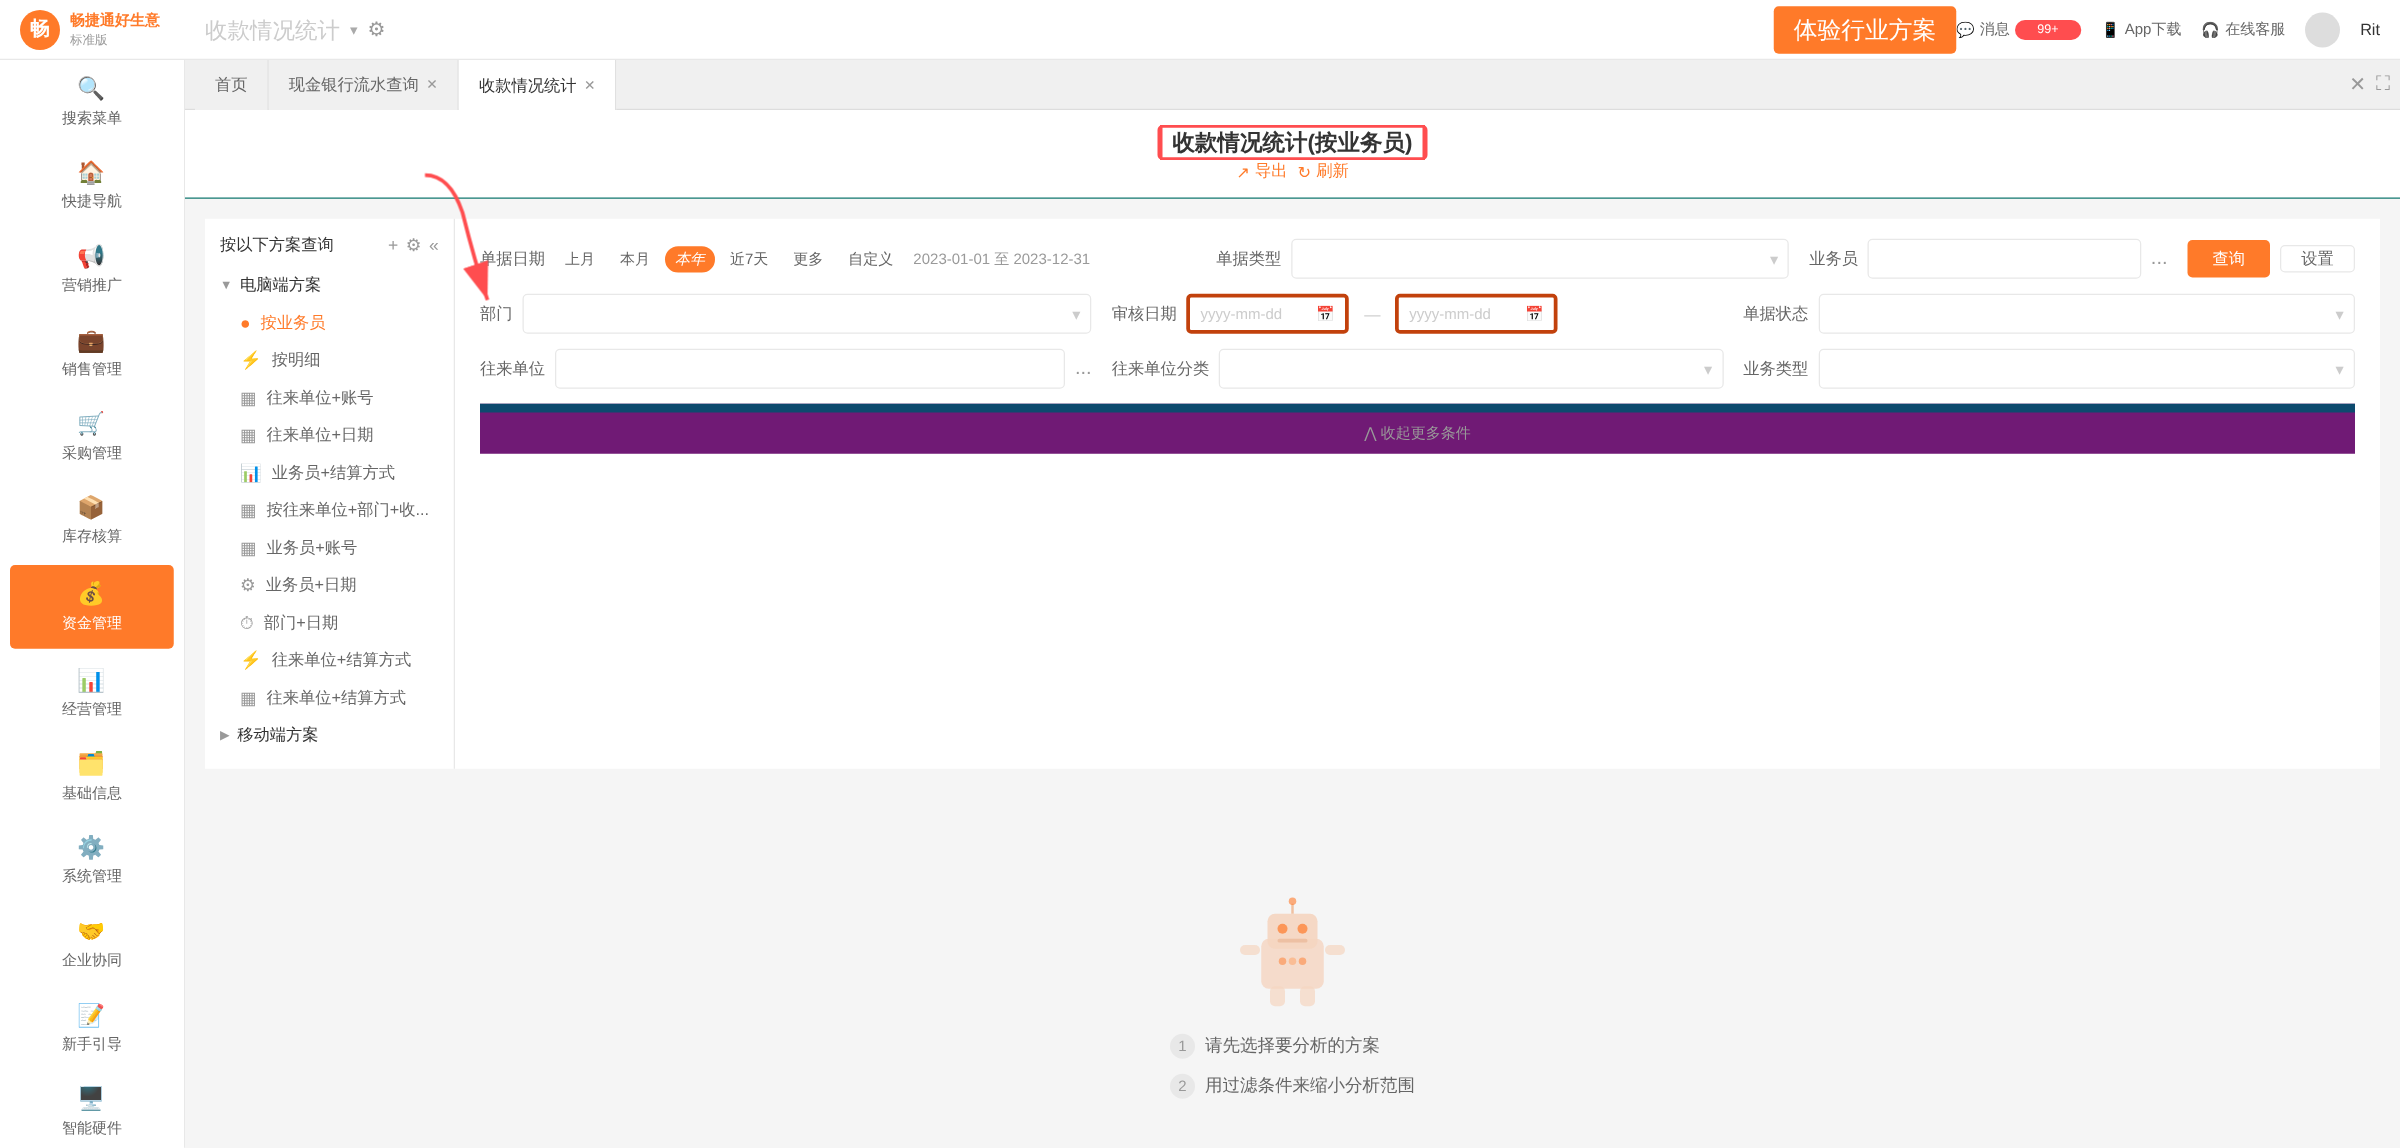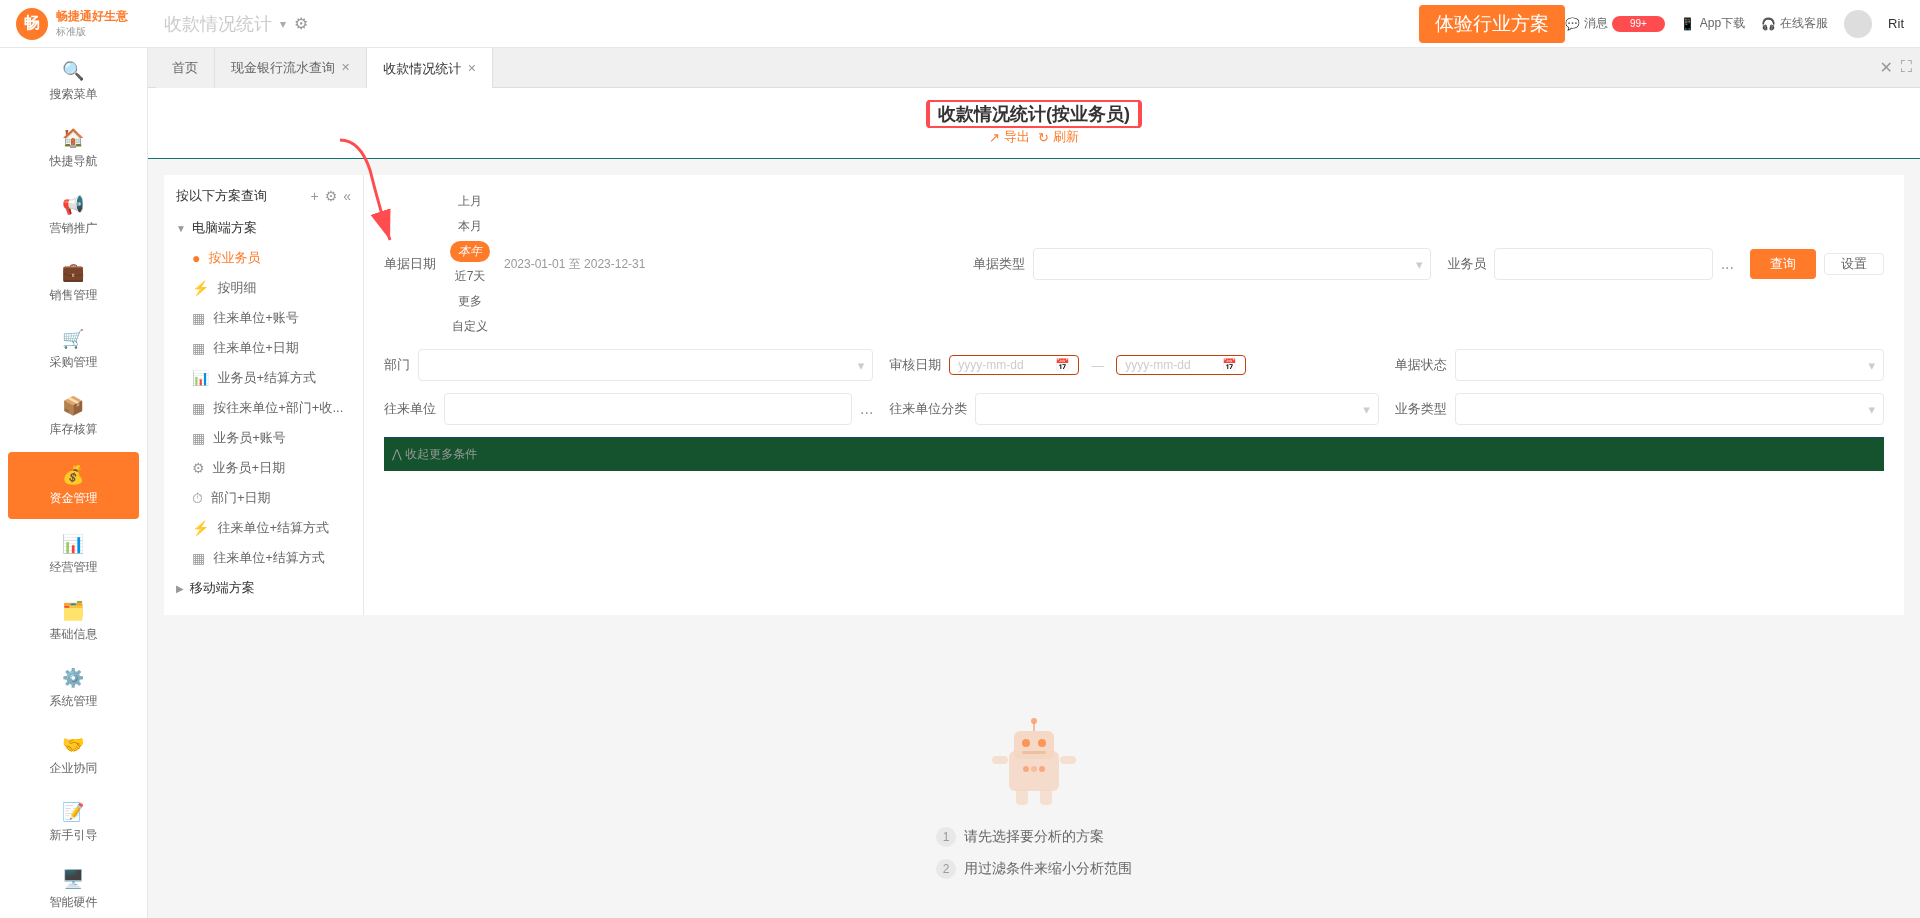--- a/index.html
+++ b/index.html
@@ -208,63 +208,63 @@
       display: flex; align-items: center; gap: 16px;
       margin-bottom: 12px;
       flex-wrap: wrap;
     }
     .filter-field {
       display: flex; align-items: center; gap: 8px;
       flex: 1; min-width: 250px;
     }
     .filter-label { color: #666; font-size: 13px; white-space: nowrap; }
     .filter-date-group {
-      display: flex; align-items: center; gap: 4px; flex-direction: column;
+      display: flex; align-items: center; gap: 4px;
     }
     .date-btn {
       padding: 2px 8px; border: none; background: none;
       cursor: pointer; color: #666; font-size: 12px;
       border-radius: 3px;
     }
     .date-btn.active {
       background: #ff7a29; color: white; border-radius: 12px; font-style: italic;
     }
     .date-range { color: #999; font-size: 12px; }
     .filter-select {
       flex: 1; height: 32px; border: 1px solid #e8e8e8;
       border-radius: 4px; padding: 0 8px;
       display: flex; align-items: center; justify-content: space-between;
       background: #fff; cursor: pointer; font-size: 13px; color: #999;
       min-width: 120px;
     }
     .filter-select-wide { min-width: 300px; }
     .filter-input-date {
-      width: 130px; height: 20px; border: 1px solid #c2410c;
+      width: 130px; height: 32px; border: 3px solid #c2410c;
       border-radius: 4px; padding: 0 8px;
       font-size: 12px; color: #ccc; background: #fff;
       display: flex; align-items: center; gap: 4px;
     }
     .date-separator { color: #ccc; padding: 0 4px; }
 
     .filter-actions {
       display: flex; gap: 8px; align-items: center;
     }
     .query-btn {
       background: #ff7a29; color: white; border: none;
       border-radius: 4px; padding: 6px 20px; cursor: pointer; font-size: 13px;
     }
     .setting-btn {
       background: #fff; color: #666; border: 1px solid #e8e8e8;
       border-radius: 4px; padding: 1px 16px; cursor: pointer; font-size: 13px;
     }
     .more-icon { color: #999; cursor: pointer; font-size: 16px; }
 
     .collapse-bar {
-      background: #14532d; border-top: 1px solid #0c4a6e;
-      padding: 8px; cursor: pointer;
+      background: #701a75; border-top: 7px solid #0c4a6e;
+      padding: 8px; text-align: center; cursor: pointer;
       color: #999; font-size: 12px;
     }
 
     
     .content-area {
       flex: 1;
       background: #f5f5f5;
       display: flex;
       flex-direction: column;
       align-items: center;

